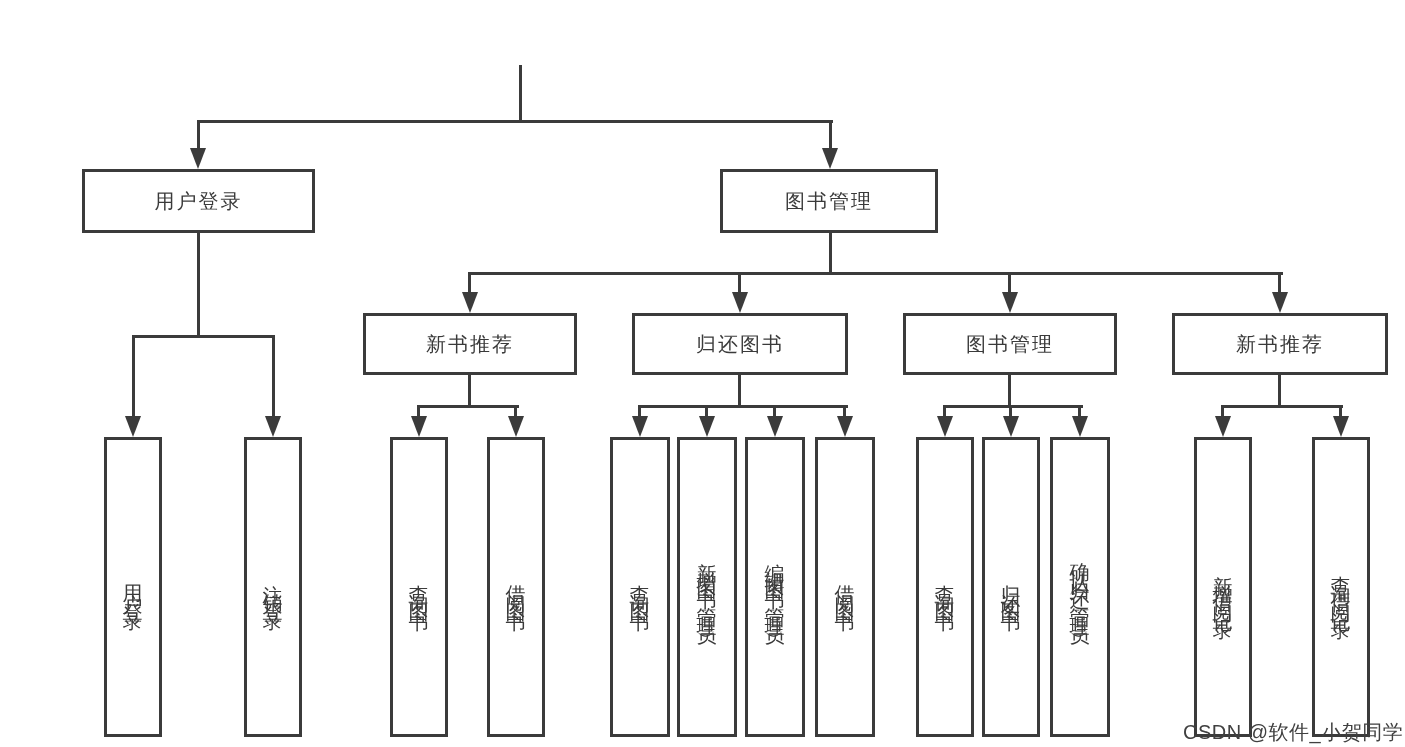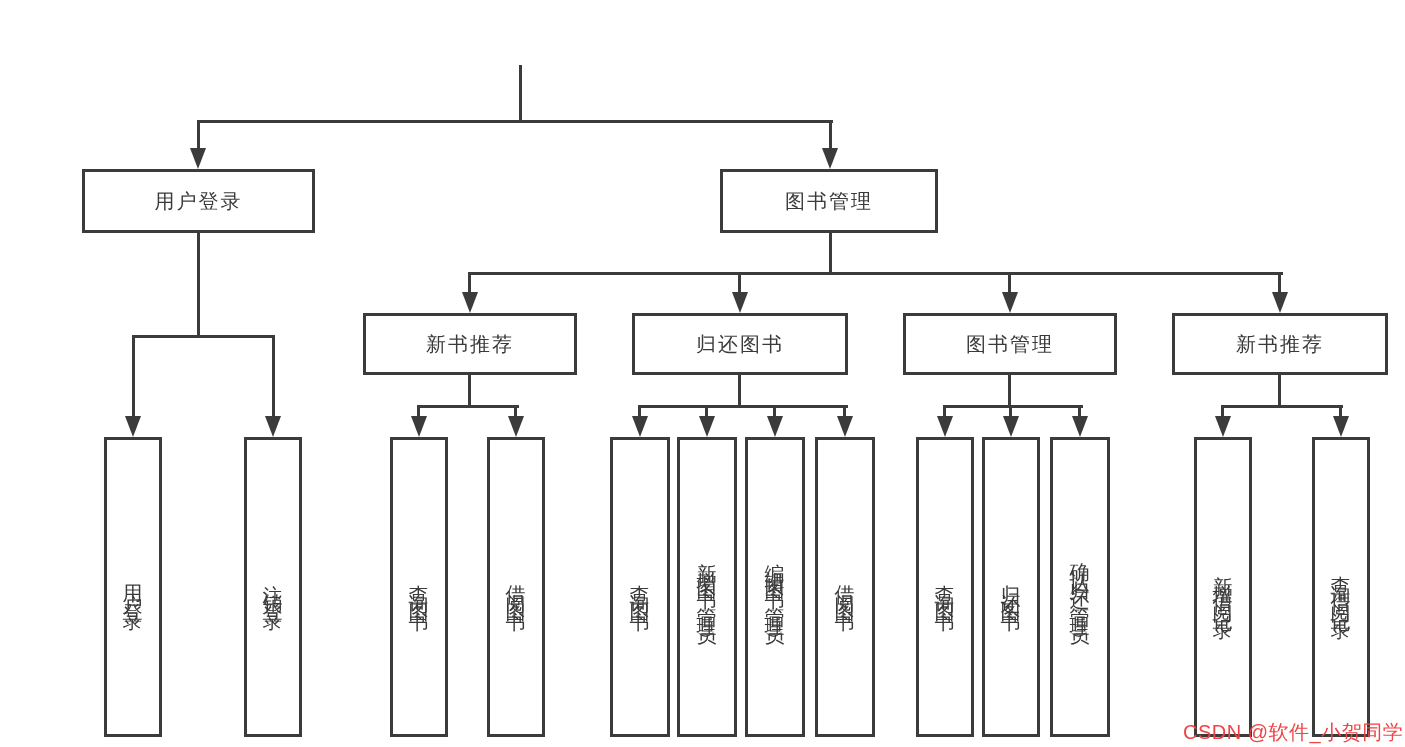--- a/index.html
+++ b/index.html
@@ -36,21 +36,21 @@
     position:absolute;
     width:0;height:0;
     border-left:8px solid transparent;
     border-right:8px solid transparent;
     border-top:21px solid #3b3b3b;
   }
   .watermark{
     position:absolute;
     left:1183px;top:719px;
     font-size:20px;
-    color:#ef4444;
+    color:#404040;
     letter-spacing:0.5px;
     white-space:nowrap;
   }
 </style>
 </head>
 <body>
 
 <div id="canvas">
 
 

